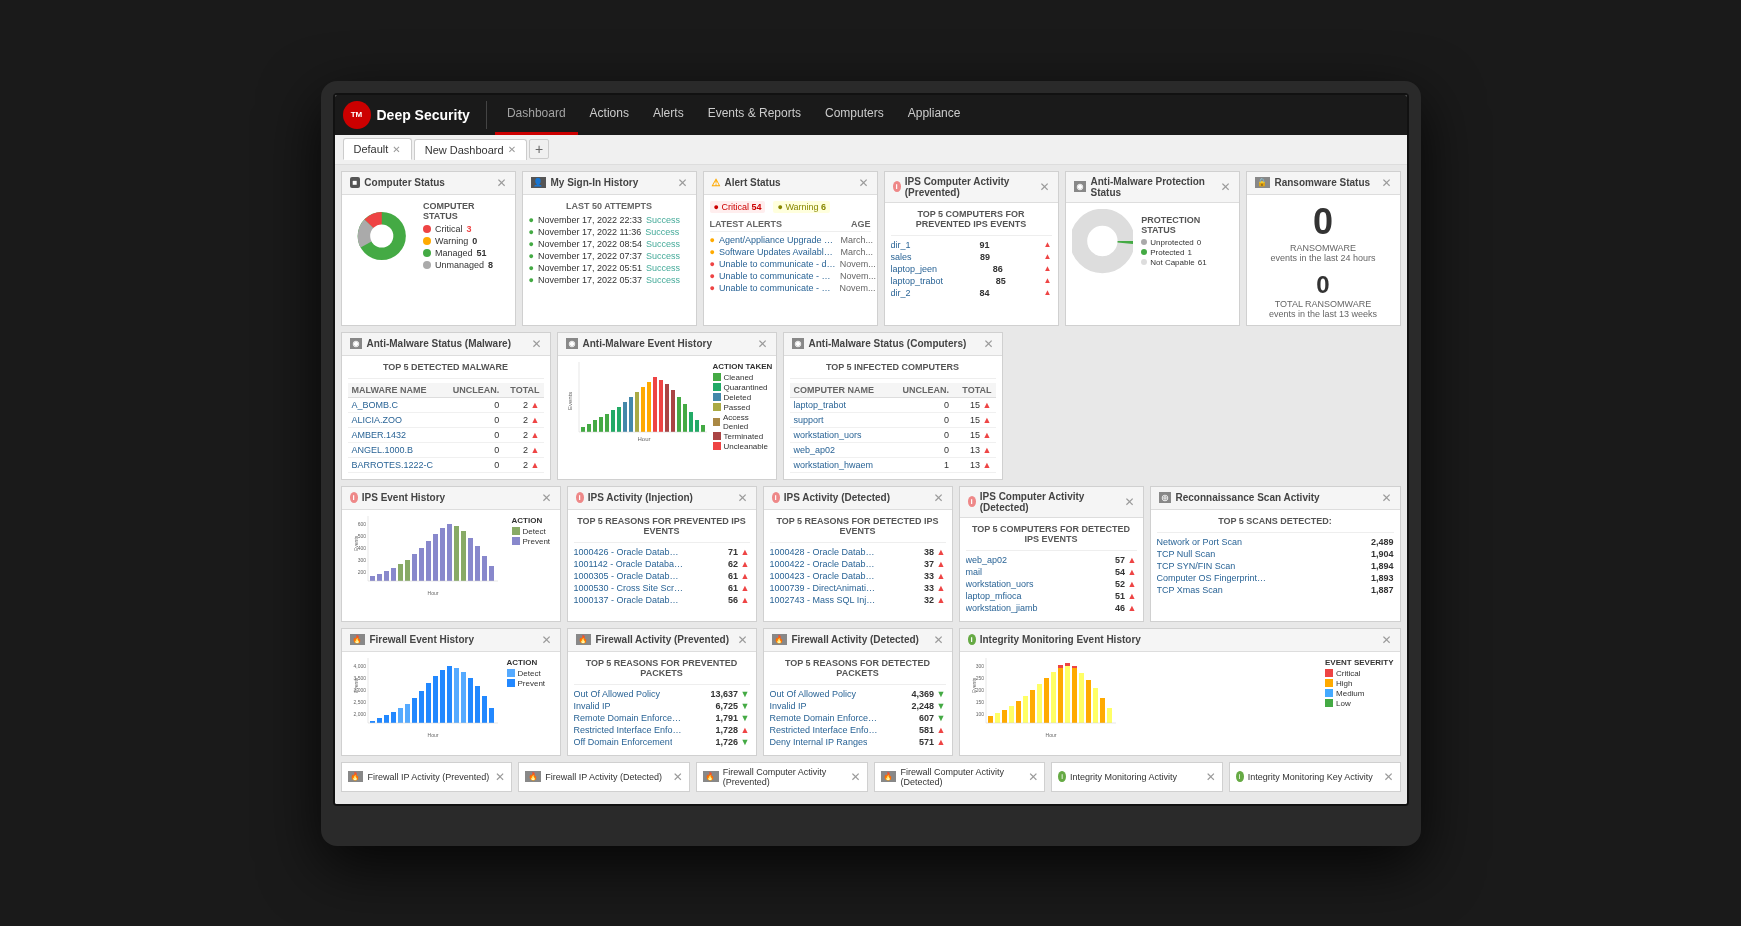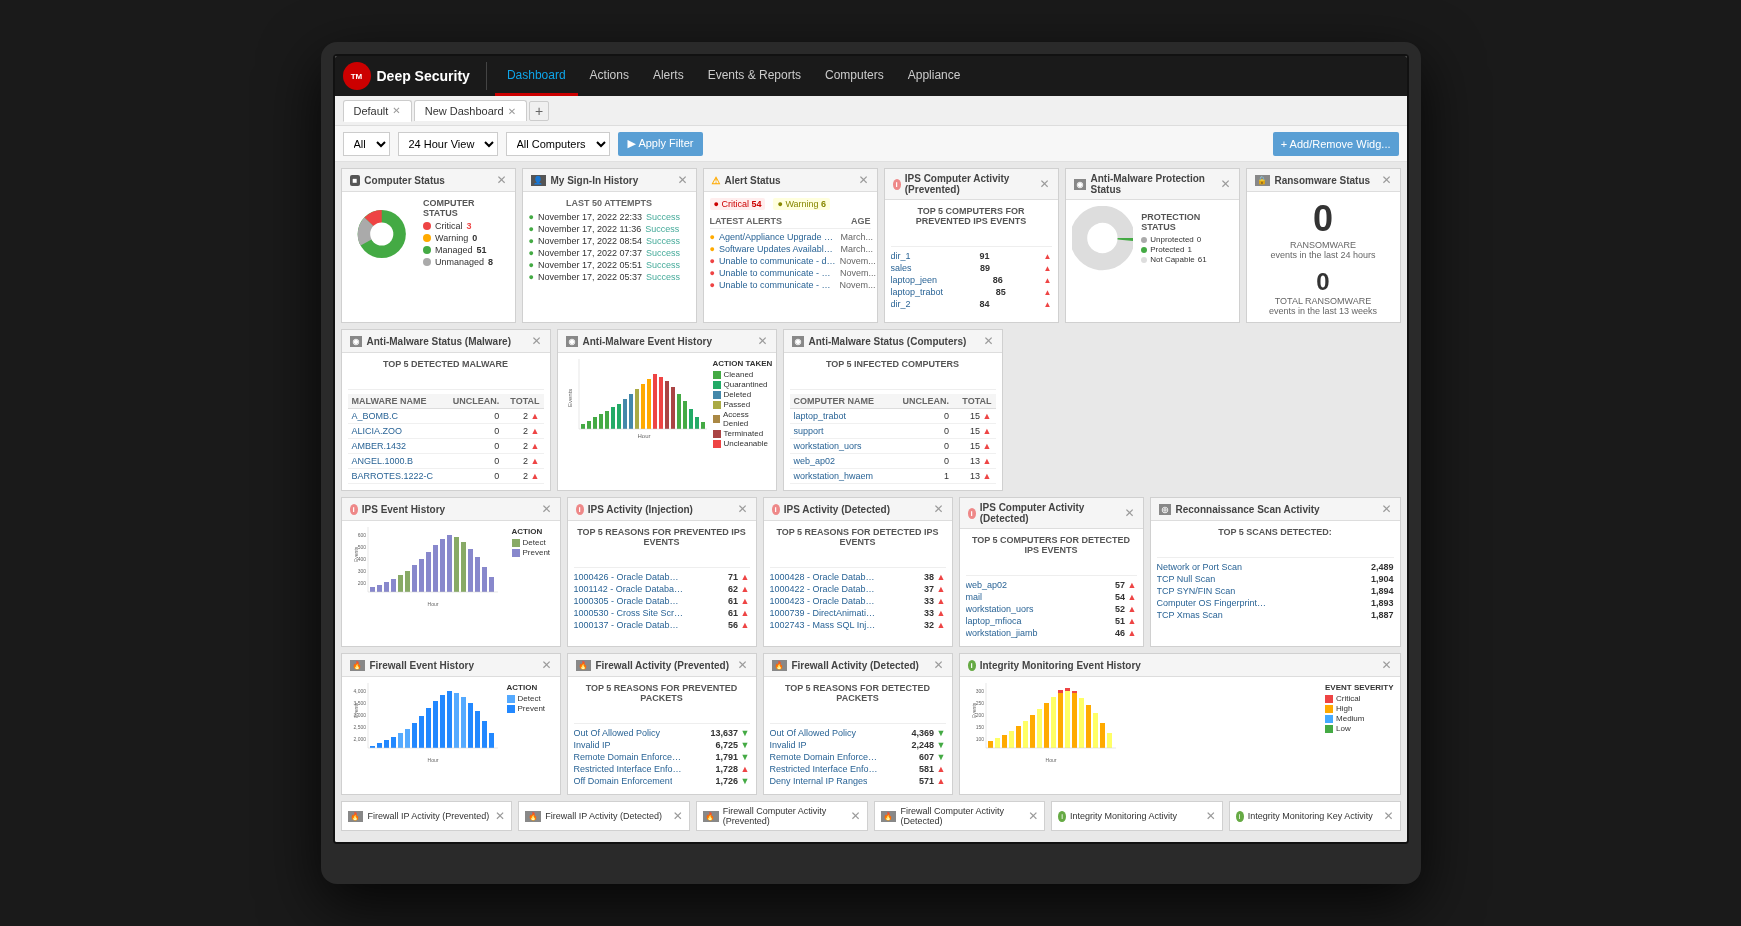--- a/index.html
+++ b/index.html
@@ -8,21 +8,21 @@
     .laptop-outer { width: 1100px; background: #2a2a2a; border-radius: 16px; padding: 12px 12px 40px 12px; box-shadow: 0 20px 60px rgba(0,0,0,0.8); }
     .laptop-screen { background: #fff; border-radius: 4px; overflow: hidden; border: 2px solid #111; }
     
     
     .top-nav { background: #1a1a1a; height: 40px; display: flex; align-items: center; padding: 0 8px; gap: 0; }
     .brand-logo { display: flex; align-items: center; gap: 6px; padding-right: 16px; border-right: 1px solid #444; margin-right: 8px; }
     .trend-logo { width: 28px; height: 28px; background: #c00; border-radius: 50%; display: flex; align-items: center; justify-content: center; color: white; font-size: 8px; font-weight: bold; }
     .app-title { color: white; font-size: 14px; font-weight: bold; }
     .nav-items { display: flex; align-items: center; gap: 0; flex: 1; }
     .nav-item { color: #ccc; font-size: 12px; padding: 0 12px; height: 40px; display: flex; align-items: center; cursor: pointer; border-bottom: 3px solid transparent; }
-    .nav-item.active { color: #0ea5e9; border-bottom: 3px solid #c00; }
+    .nav-item.active { color: #a3a3a3; border-bottom: 3px solid #c00; }
     .nav-right { display: flex; align-items: center; gap: 8px; margin-left: auto; }
     .nav-right-text { color: #ccc; font-size: 11px; cursor: pointer; }
     .nav-search { background: #333; border: 1px solid #555; color: #ccc; padding: 3px 8px; font-size: 11px; width: 160px; border-radius: 2px; }
     
     
     .tab-bar { background: #f0f0f0; border-bottom: 1px solid #ddd; display: flex; align-items: center; padding: 0 8px; height: 30px; gap: 2px; }
     .tab { background: white; border: 1px solid #ccc; border-bottom: none; padding: 4px 10px; font-size: 11px; cursor: pointer; display: flex; align-items: center; gap: 4px; border-radius: 3px 3px 0 0; }
     .tab.active { background: white; border-bottom: 1px solid white; }
     .tab-close { color: #999; font-size: 10px; cursor: pointer; }
     .tab-add { background: none; border: 1px solid #ccc; width: 20px; height: 20px; display: flex; align-items: center; justify-content: center; cursor: pointer; font-size: 14px; color: #666; border-radius: 2px; }
@@ -76,21 +76,21 @@
     .ransomware-count { font-size: 36px; font-weight: bold; color: #333; text-align: center; }
     .ransomware-label { font-size: 9px; color: #666; text-align: center; }
     
     
     .data-table { width: 100%; border-collapse: collapse; font-size: 9px; }
     .data-table th { background: #f5f5f5; border-bottom: 1px solid #ddd; padding: 2px 4px; text-align: left; color: #666; font-weight: bold; margin-left: 44px; }
     .data-table td { padding: 2px 4px; border-bottom: 1px solid #f0f0f0; }
     .data-table td a { color: #2a6496; cursor: pointer; }
     .data-table .num { text-align: right; }
     
-    .section-title { font-size: 9px; font-weight: bold; color: #555; text-align: center; margin-bottom: 4px; border-bottom: 1px solid #eee; padding-bottom: 20px; }
+    .section-title { font-size: 9px; font-weight: bold; color: #555; text-align: center; margin-bottom: 4px; border-bottom: 1px solid #eee; padding-bottom: 6px; }
     
     .legend-item { display: flex; align-items: center; gap: 3px; font-size: 8px; margin-bottom: 1px; }
     .legend-dot { width: 6px; height: 6px; border-radius: 50%; }
     .legend-sq { width: 8px; height: 8px; }
     
     .chart-row { display: flex; gap: 4px; }
     .chart-area { flex: 1; }
     .chart-legend { min-width: 60px; }
     
     .status-badge { font-size: 9px; padding: 1px 4px; border-radius: 2px; }
@@ -126,33 +126,20 @@
         <span>Default</span>
         <span class="tab-close">✕</span>
       </div>
       <div class="tab">
         <span>New Dashboard</span>
         <span class="tab-close">✕</span>
       </div>
       <div class="tab-add">+</div>
     </div>
 
-    <div class="filter-bar">
-      <select class="filter-select">
-        <option>All</option>
-      </select>
-      <select class="filter-select">
-        <option>24 Hour View</option>
-      </select>
-      <select class="filter-select">
-        <option>All Computers</option>
-      </select>
-      <button class="filter-btn">▶ Apply Filter</button>
-      <button class="add-widget-btn">+ Add/Remove Widg...</button>
-    </div>
 
     <div class="dashboard">
 
       <div class="dash-row">
 
         <div class="widget" style="max-width:200px;">
           <div class="widget-header">
             <span class="widget-title">
               <span style="background:#555;color:white;padding:1px 3px;font-size:8px;border-radius:2px;">■</span>
               <span>Computer Status</span>

